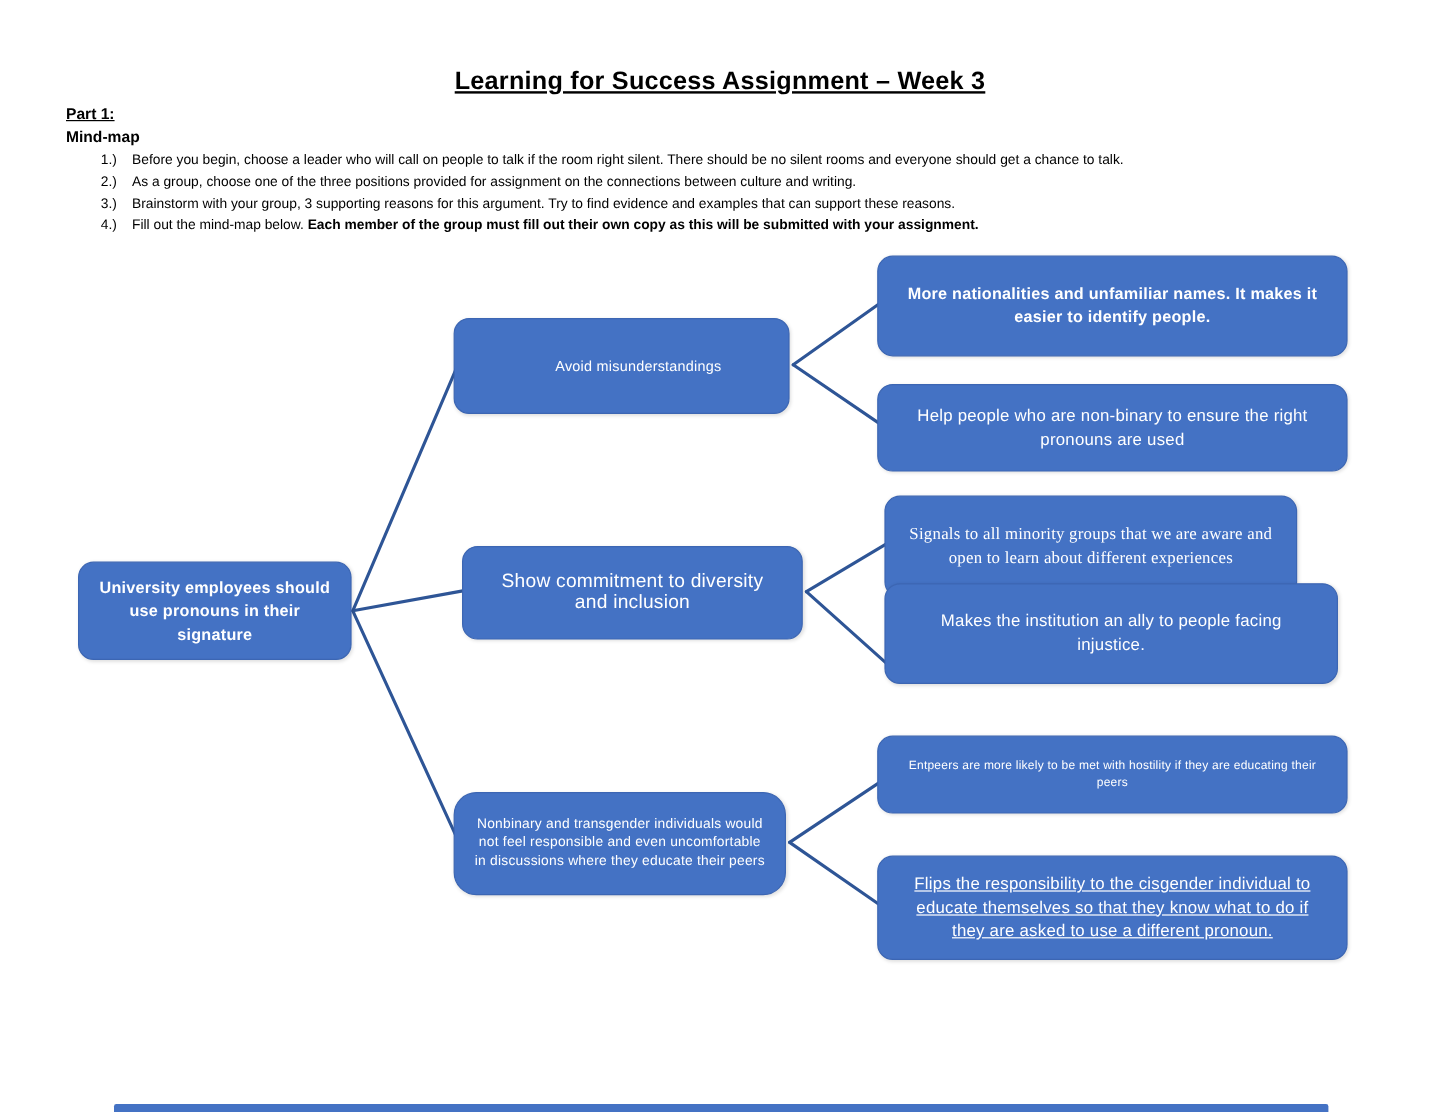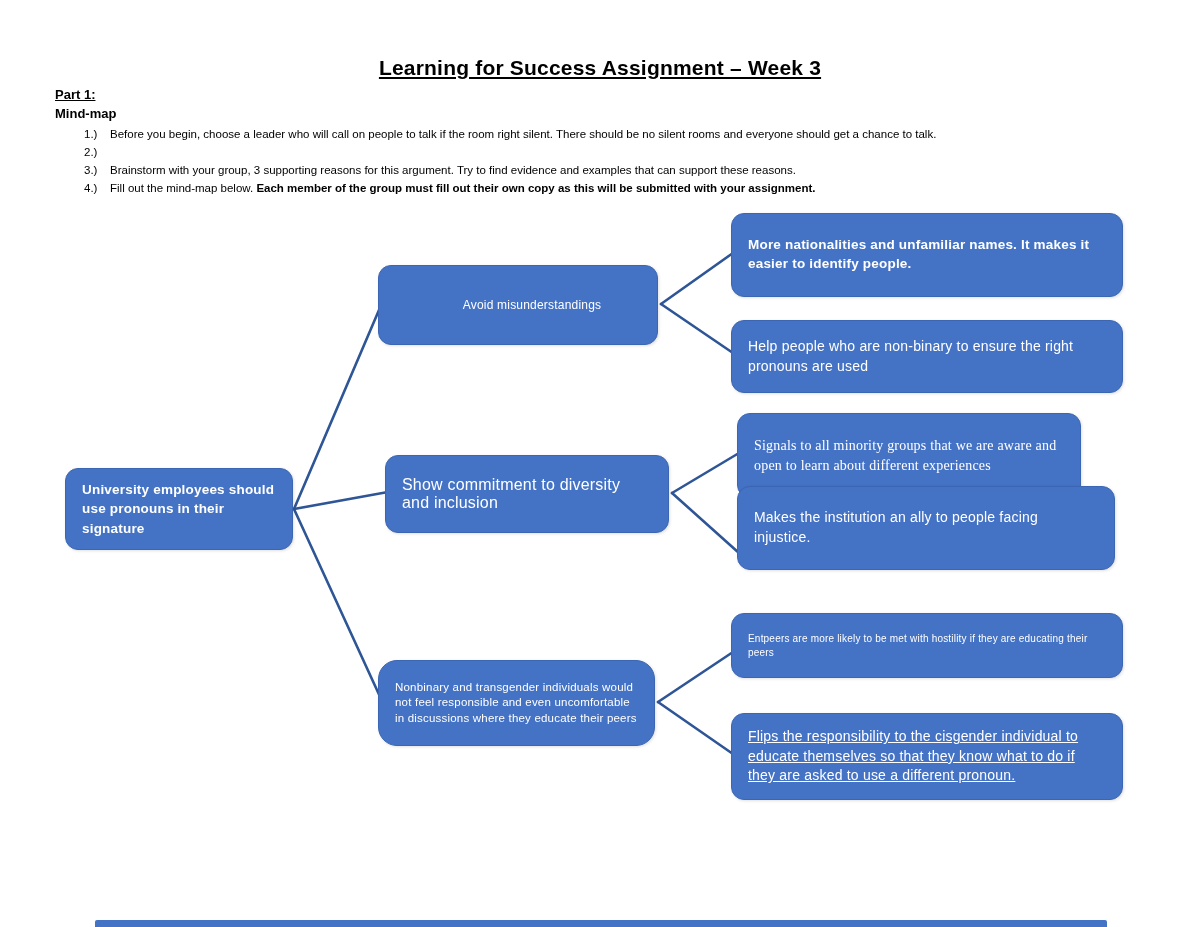--- a/index.html
+++ b/index.html
@@ -35,20 +35,21 @@
   .instr-bold { font-weight: bold; }
 
   
   .node {
     position: absolute;
     background: #4472C4;
     border: 1px solid #3c66b3;
     border-radius: 13px;
     color: #ffffff;
     display: flex; align-items: center; justify-content: center;
+    text-align: center;
     padding: 8px 16px;
     z-index: 2;
     letter-spacing: 0.2px;
     box-shadow: 1px 1px 3px rgba(0,0,0,0.12);
   }
   .node-root   { left: 65px;  top: 468px; width: 228px; height: 82px; font-size: 13.5px; font-weight: bold; line-height: 1.45; }
   .node-mid-1  { left: 378px; top: 265px; width: 280px; height: 80px; font-size: 12px; padding-left: 44px; }
   .node-mid-2  { left: 385px; top: 455px; width: 284px; height: 78px; font-size: 16px; }
   .node-mid-3  { left: 378px; top: 660px; width: 277px; height: 86px; font-size: 11.5px; line-height: 1.35; border-radius: 19px; }
   .node-leaf-1 { left: 731px; top: 213px; width: 392px; height: 84px; font-size: 13.5px; font-weight: bold; line-height: 1.4; }
@@ -76,20 +77,21 @@
 <div class="heading-part">Part 1:</div>
 <div class="heading-mindmap">Mind-map</div>
 
 <div class="instructions">
   <div class="instr-row">
     <span class="instr-num">1.)</span>
     <span><span>Before you begin, choose a leader who will call on people to talk if the room right silent.  There should be no silent rooms and everyone should get a chance to talk.</span><span class="instr-bold"></span></span>
   </div>
   <div class="instr-row">
     <span class="instr-num">2.)</span>
+    <span><span>As a group, choose one of the three positions provided for assignment on the connections between culture and writing.</span><span class="instr-bold"></span></span>
   </div>
   <div class="instr-row">
     <span class="instr-num">3.)</span>
     <span><span>Brainstorm with your group, 3 supporting reasons for this argument.  Try to find evidence and examples that can support these reasons.</span><span class="instr-bold"></span></span>
   </div>
   <div class="instr-row">
     <span class="instr-num">4.)</span>
     <span><span>Fill out the mind-map below.  </span><span class="instr-bold">Each member of the group must fill out their own copy as this will be submitted with your assignment.</span></span>
   </div>
 </div>

